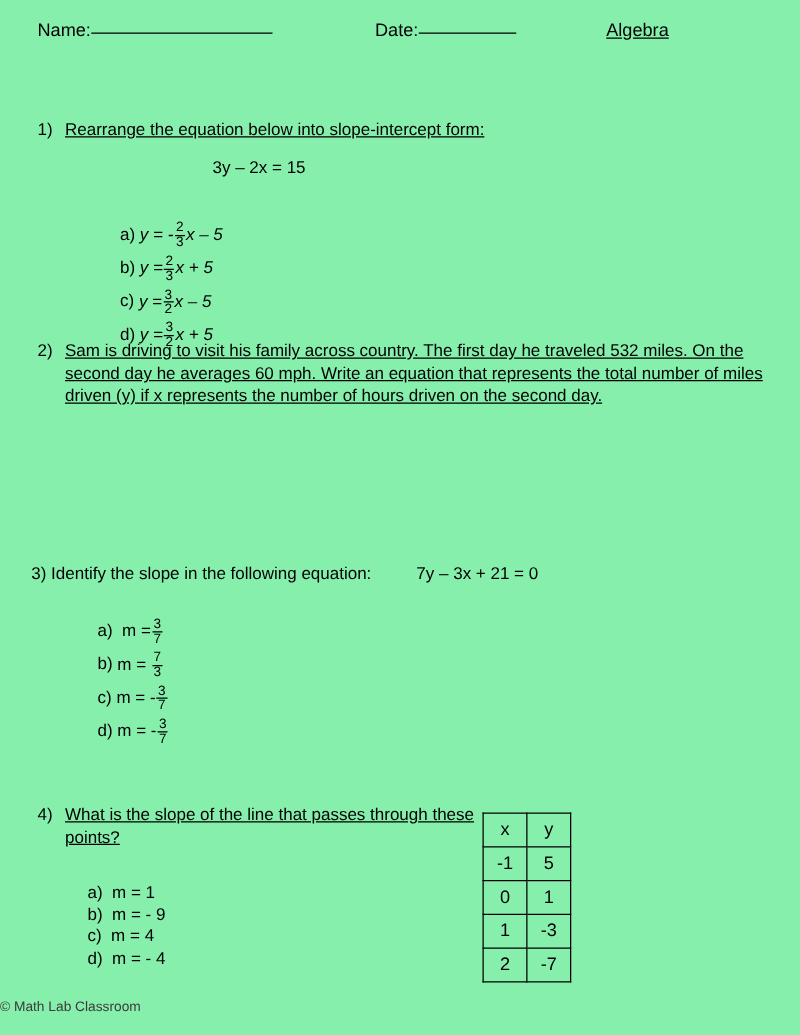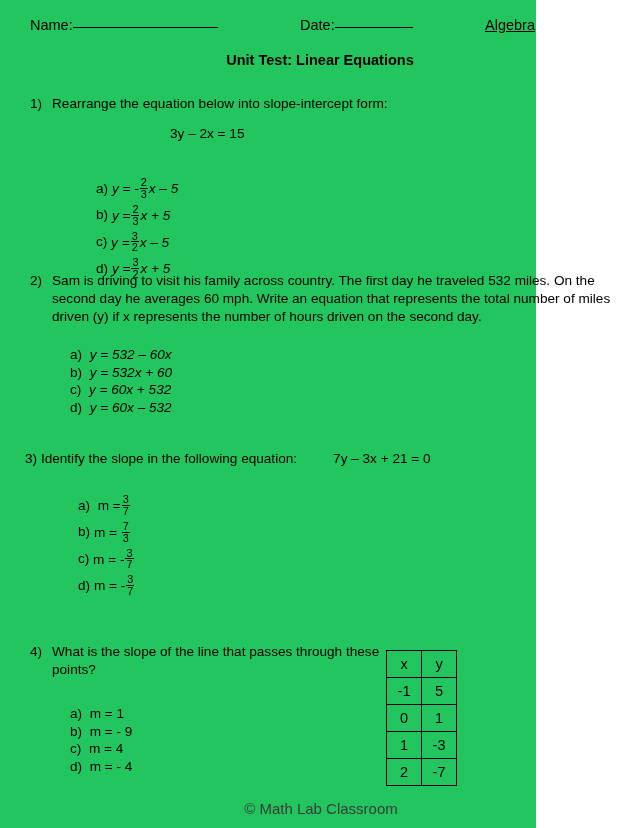--- a/index.html
+++ b/index.html
@@ -11,23 +11,23 @@
     width: 640px;
     height: 828px;
     position: relative;
     font-family: "Liberation Sans", sans-serif;
     color: #000000;
     overflow: hidden;
   }
 
   .page {
     position: relative;
-    width: 536px;
+    width: 640px;
     height: 828px;
-    background: #22c55e;
+    background: #86efac;
   }
 
   
   .header {
     position: absolute;
     top: 17px;
     left: 30px;
     width: 580px;
     height: 22px;
     font-size: 14.5px;
@@ -78,20 +78,21 @@
   }
   .q-num {
     position: absolute;
     left: 0;
     top: 0;
     width: 22px;
   }
   .q-text {
     margin-left: 22px;
     display: block;
+    text-decoration: underline;
   }
 
   
   #q1 { left: 30px; top: 95px; width: 580px; }
   #q1-eq {
     position: absolute;
     left: 140px;
     top: 30px;
     font-size: 13.6px;
     white-space: nowrap;
@@ -180,62 +181,55 @@
     height: 26px;
     text-align: center;
     vertical-align: middle;
     font-weight: normal;
     padding: 0;
   }
 
   
   .footer {
     position: absolute;
-    left: 15px;
+    left: 0;
     top: 800px;
     width: 612px;
-    text-align: center;
-    font-size: 15px;
+    text-align: left;
+    font-size: 11px;
     color: #3b3b3b;
   }
 </style>
 </head>
 <body>
 
 <div class="page">
 
   <div class="header">
     <div class="hdr-name"><span>Name:</span><span class="rule rule-name"></span></div>
     <div class="hdr-date"><span>Date:</span><span class="rule rule-date"></span></div>
     <div class="hdr-course">Algebra</div>
   </div>
 
-  <div class="title">Unit Test: Linear Equations</div>
 
   <div class="q" id="q1">
     <span class="q-num">1)</span>
     <span class="q-text">Rearrange the equation below into slope-intercept form:</span>
     <div id="q1-eq">3y – 2x = 15</div>
     <ul class="choices fraclist" id="q1-choices">
       <li><span class="lbl">a)</span> <i>y = -</i><span class="frac"><span class="num">2</span><span class="den">3</span></span><i>x  – 5</i></li>
       <li><span class="lbl">b)</span> <i>y =</i><span class="frac"><span class="num">2</span><span class="den">3</span></span><i>x + 5</i></li>
       <li><span class="lbl">c)</span> <i>y =</i><span class="frac"><span class="num">3</span><span class="den">2</span></span><i>x  – 5</i></li>
       <li><span class="lbl">d)</span> <i>y =</i><span class="frac"><span class="num">3</span><span class="den">2</span></span><i>x + 5</i></li>
     </ul>
   </div>
 
   <div class="q" id="q2">
     <span class="q-num">2)</span>
     <span class="q-text">Sam is driving to visit his family across country. The first day he traveled 532 miles. On the second day he averages 60 mph. Write an equation that represents the total number of miles driven (y) if x represents the number of hours driven on the second day.</span>
-    <ul class="choices" id="q2-choices">
-      <li><span class="lbl">a)</span>&nbsp; <span class="italic">y = 532 – 60x</span></li>
-      <li><span class="lbl">b)</span>&nbsp; <span class="italic">y = 532x + 60</span></li>
-      <li><span class="lbl">c)</span>&nbsp; <span class="italic">y = 60x + 532</span></li>
-      <li><span class="lbl">d)</span>&nbsp; <span class="italic">y = 60x – 532</span></li>
-    </ul>
   </div>
 
   <div class="q" id="q3">
     <div id="q3-line"><span>3)</span> <span>Identify the slope in the following equation:</span><span id="q3-eq">7y – 3x + 21 = 0</span></div>
     <ul class="choices fraclist" id="q3-choices">
       <li><span class="lbl">a)</span>&nbsp; <span>m =</span><span class="frac"><span class="num">3</span><span class="den">7</span></span></li>
       <li><span class="lbl">b)</span> <span>m =</span> <span class="frac"><span class="num">7</span><span class="den">3</span></span></li>
       <li><span class="lbl">c)</span> <span>m = -</span><span class="frac"><span class="num">3</span><span class="den">7</span></span></li>
       <li><span class="lbl">d)</span> <span>m = -</span><span class="frac"><span class="num">3</span><span class="den">7</span></span></li>
     </ul>

